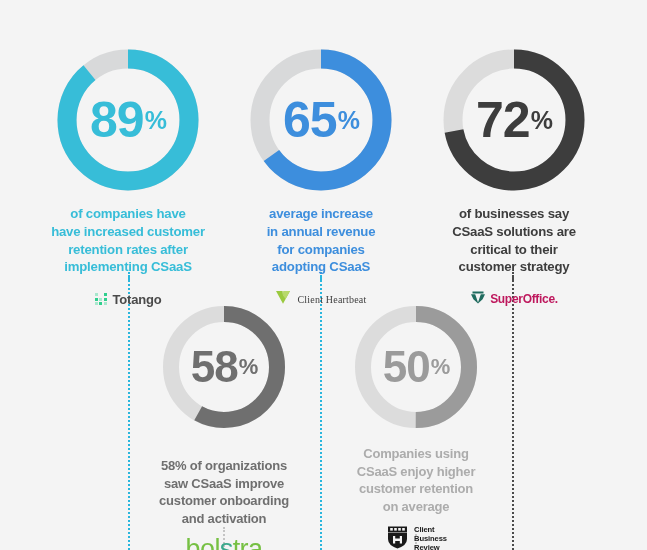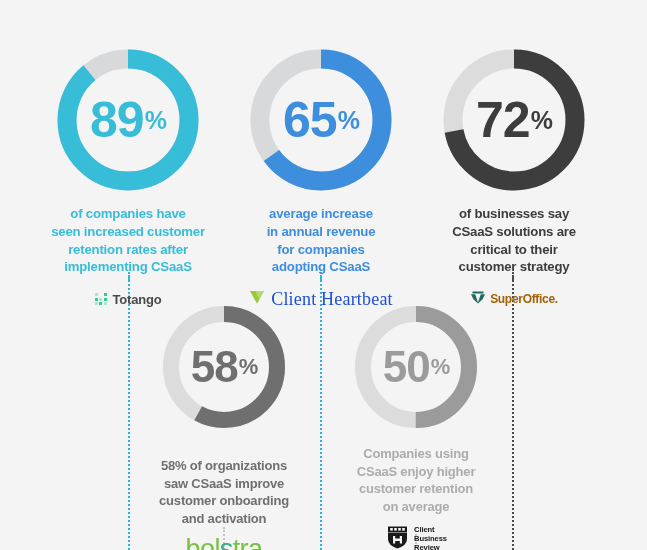--- a/index.html
+++ b/index.html
@@ -95,31 +95,31 @@
     grid-template-rows: repeat(3, 3px);
     gap: 1.5px;
   }
   .totango-grid i { display: block; width: 3px; height: 3px; background: #2fcf8e; }
   .totango-grid i.dim { background: #a8e7cd; }
   .totango-grid i.off { background: transparent; }
 
   
   .chb-text {
     font-family: "Liberation Serif", serif;
-    font-size: 18px;
-    color: #1d4ed8;
+    font-size: 10px;
+    color: #404040;
     letter-spacing: 0.2px;
   }
 
   
   .so-text {
     font-family: "Liberation Sans", sans-serif;
     font-weight: bold;
     font-size: 12px;
-    color: #a16207;
+    color: #be185d;
     letter-spacing: -0.3px;
   }
 
   
   .bolstra {
     font-family: "Liberation Sans", sans-serif;
     font-size: 27px;
     color: #76c043;
     letter-spacing: -0.6px;
     line-height: 1;
@@ -164,21 +164,21 @@
         <circle cx="73" cy="73" r="61" fill="none" stroke="#d8d9da" stroke-width="19"></circle>
         <circle cx="73" cy="73" r="61" fill="none" stroke="#37bdd8" stroke-width="19" stroke-dasharray="341.0 42.2" stroke-dashoffset="0" transform="rotate(-90 73 73)"></circle>
       </svg>
       <div class="donut-label">
         <span class="donut-num" style="font-size:50px; color:#37bdd8;">89</span>
         <span class="donut-pct" style="font-size:25px; color:#37bdd8;">%</span>
       </div>
     </div>
     <div class="caption" style="color:#37bdd8; font-size:13.2px; width:190px;">
       <div>of companies have</div>
-      <div>seen increased customer</div>
+      <div>have increased customer</div>
       <div>retention rates after</div>
       <div>implementing CSaaS</div>
     </div>
     <div class="logo-row">
       <span class="totango-grid">
         <i class="dim"></i>
           <i class="off"></i>
           <i></i>
         <i></i>
           <i class="dim"></i>

